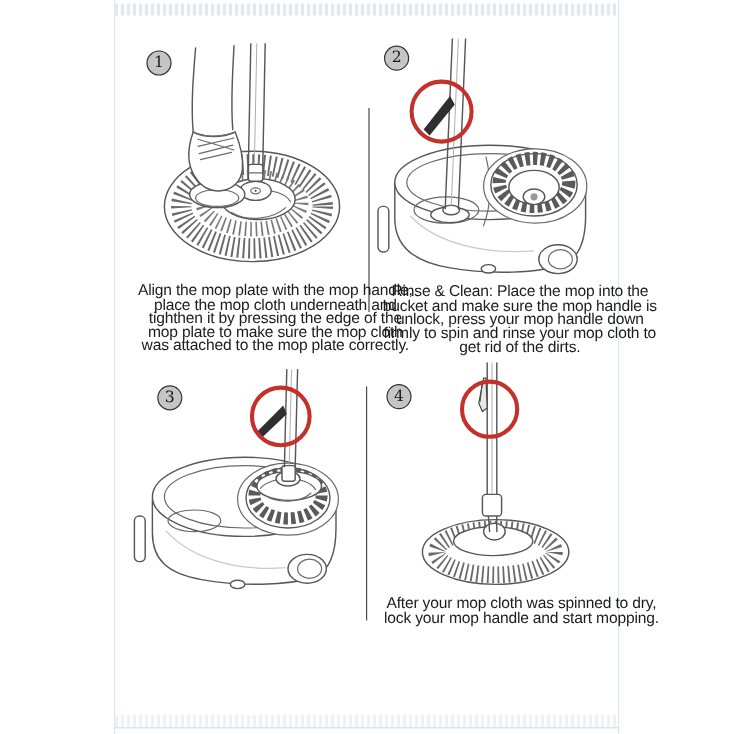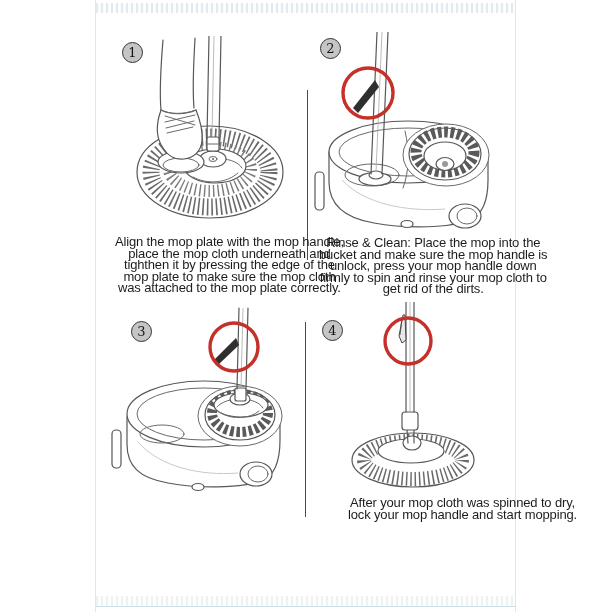--- a/index.html
+++ b/index.html
@@ -41,21 +41,21 @@
   .badge.n4 { left:322px; top:320px; }
 
   .desc {
     position:absolute; margin:0; white-space:pre;
     font-size:13px; font-weight:normal; letter-spacing:-0.15px;
     line-height:11.6px; color:#1c1c1c; z-index:2;text-align:center;
   }
   .desc.d1 { left:115px; top:236px; }
   .desc.d2 { left:319px; top:237px; }
   .desc.d3 { left:113px; top:496px; }
-  .desc.d4 { left:320px; top:497px;margin-left:28px; }
+  .desc.d4 { left:320px; top:497px; }
 
   svg .ln   { fill:none; stroke:#575757; stroke-width:1.2; stroke-linecap:round; }
   svg .lnt  { fill:none; stroke:#6a6a6a; stroke-width:1;   stroke-linecap:round; }
   svg .wht  { fill:#ffffff; stroke:#575757; stroke-width:1.2; }
   svg .soft { fill:none; stroke:#c9c9c9; stroke-width:1; }
   svg .red  { fill:none; stroke:#c5302a; stroke-width:3.4; }
   svg .dark { fill:#2f2f2f; stroke:none; }
 </style>
 </head>
 <body>

